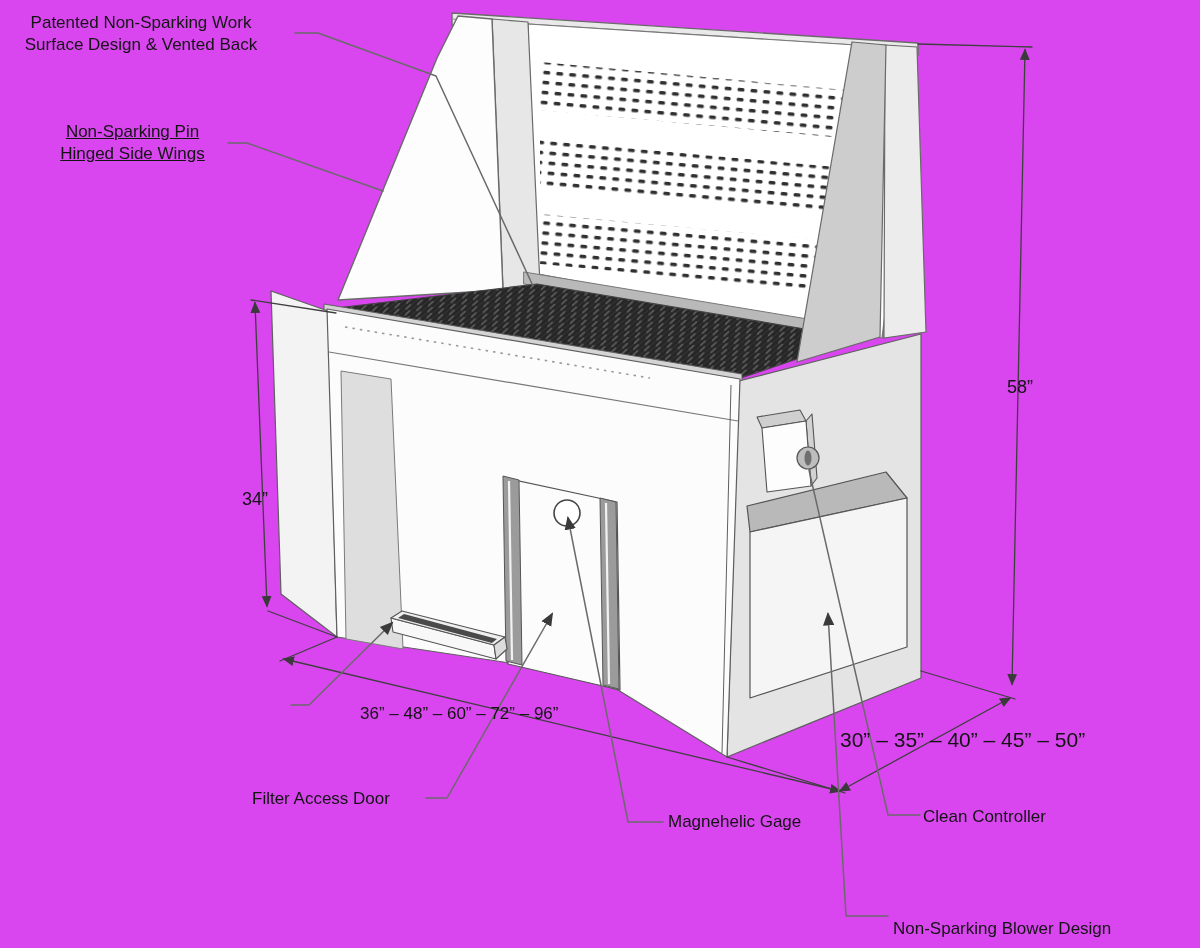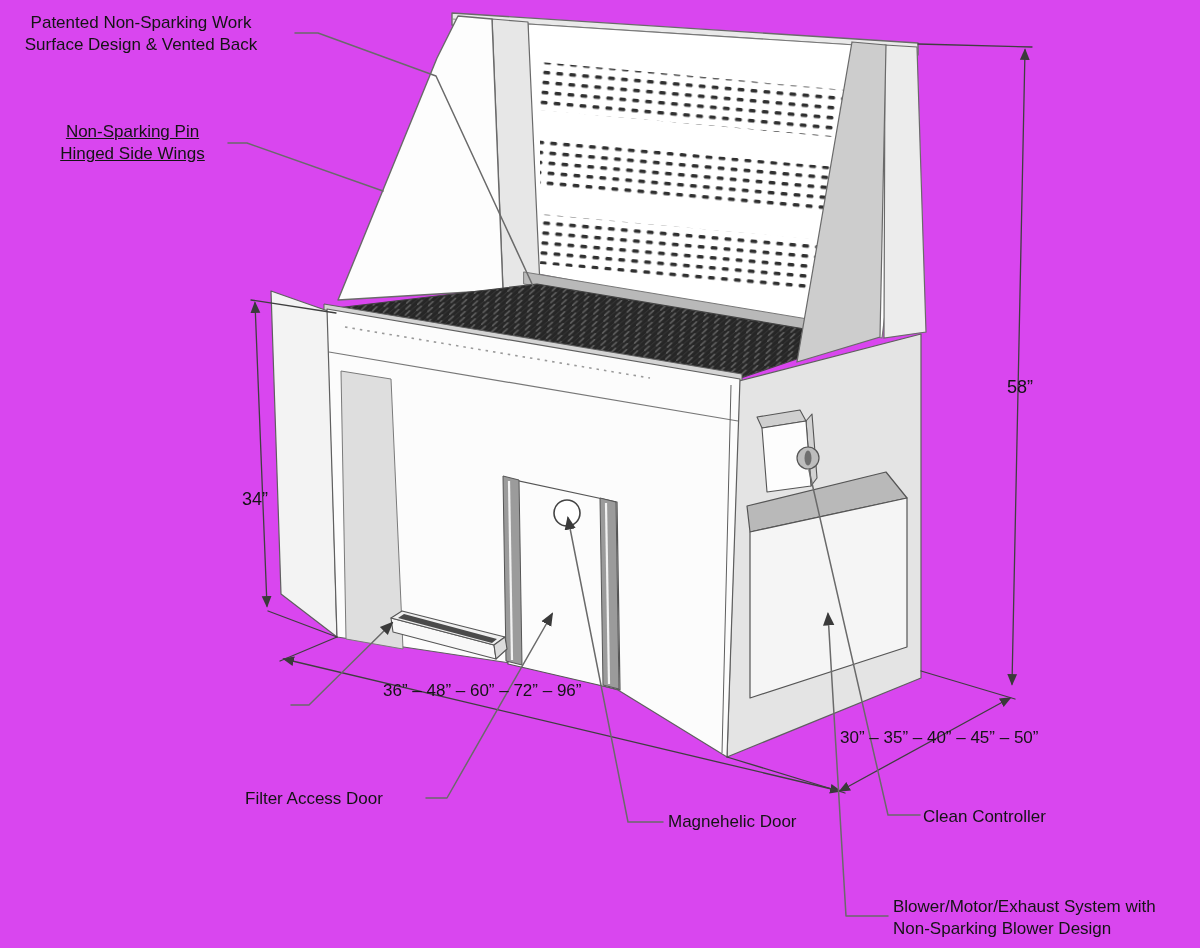--- a/index.html
+++ b/index.html
@@ -157,28 +157,28 @@
   <div class="callout center" style="left:40px;top:121px;width:185px;text-decoration:underline;">
     <span>Non-Sparking Pin</span><br>
     <span>Hinged Side Wings</span>
   </div>
 
   <div class="dim" style="left:242px;top:450px;margin-top:39px;">34”</div>
 
   <div class="dim" style="left:1007px;top:377px;">58”</div>
 
 
-  <div class="dim" style="left:360px;top:681px;font-size:17px;margin-left:23px;">36” – 48” – 60” – 72” – 96”</div>
+  <div class="dim" style="left:360px;top:704px;font-size:17px;">36” – 48” – 60” – 72” – 96”</div>
 
-  <div class="dim" style="left:840px;top:728px;font-size:17px;">30” – 35” – 40” – 45” – 50”</div>
+  <div class="dim" style="left:840px;top:728px;font-size:21px;">30” – 35” – 40” – 45” – 50”</div>
 
-  <div class="callout" style="left:245px;top:788px;">Filter Access Door</div>
+  <div class="callout" style="left:252px;top:788px;">Filter Access Door</div>
 
-  <div class="callout" style="left:668px;top:811px;">Magnehelic Door</div>
+  <div class="callout" style="left:668px;top:811px;">Magnehelic Gage</div>
 
   <div class="callout" style="left:923px;top:806px;">Clean Controller</div>
 
   <div class="callout" style="left:893px;top:896px;width:310px;white-space:normal;">
-    <span>Blower/Motor/Exhaust System with</span><br>
+    <br>
     <span>Non-Sparking Blower Design</span>
   </div>
 
 </div>
 
 </body></html>

